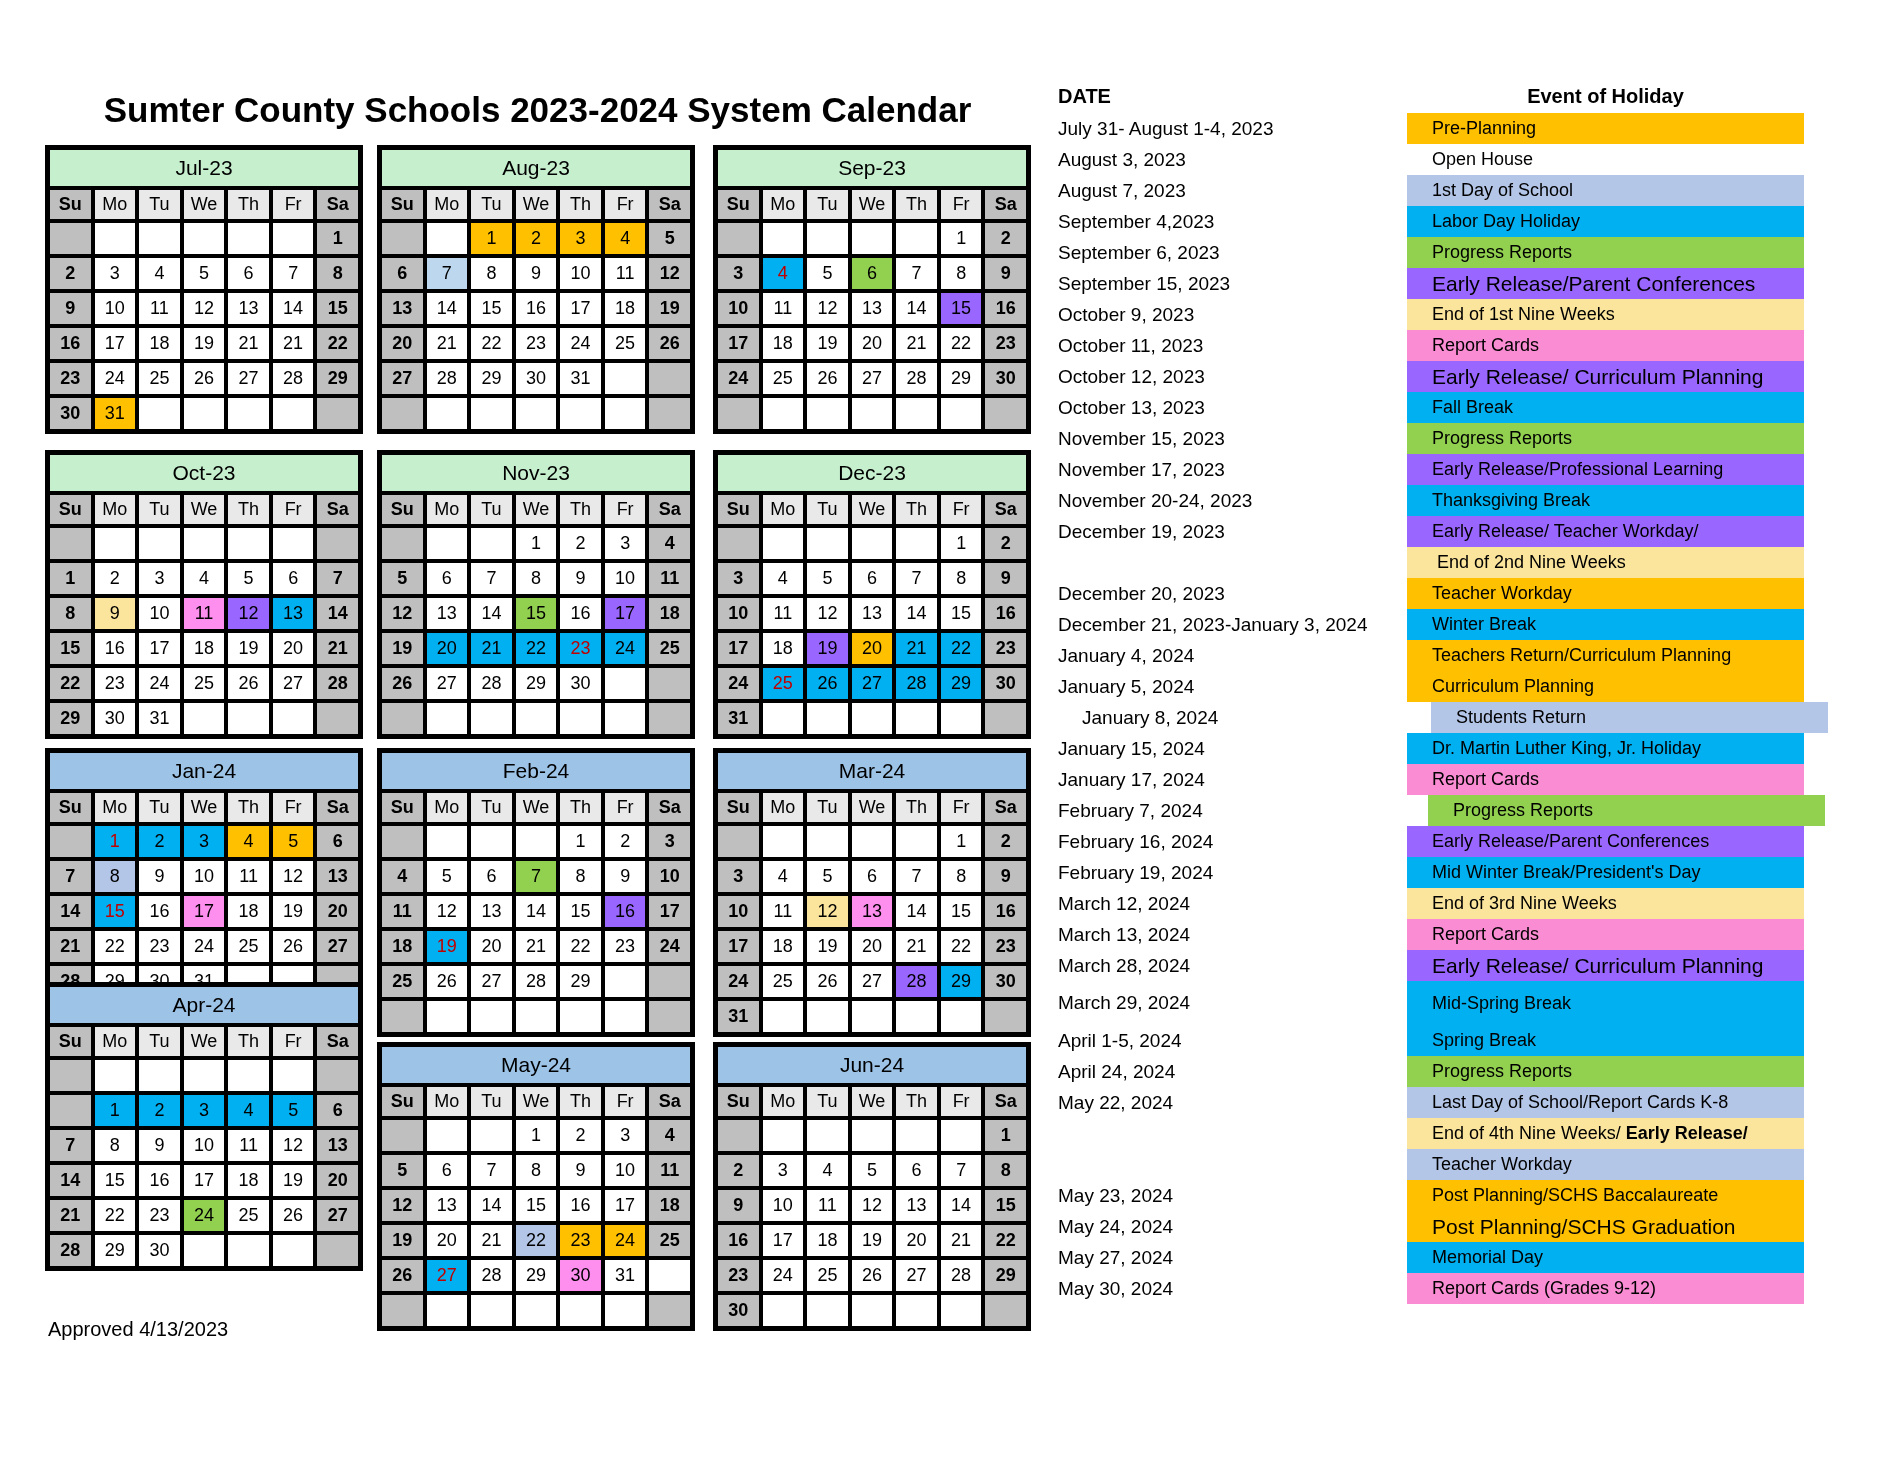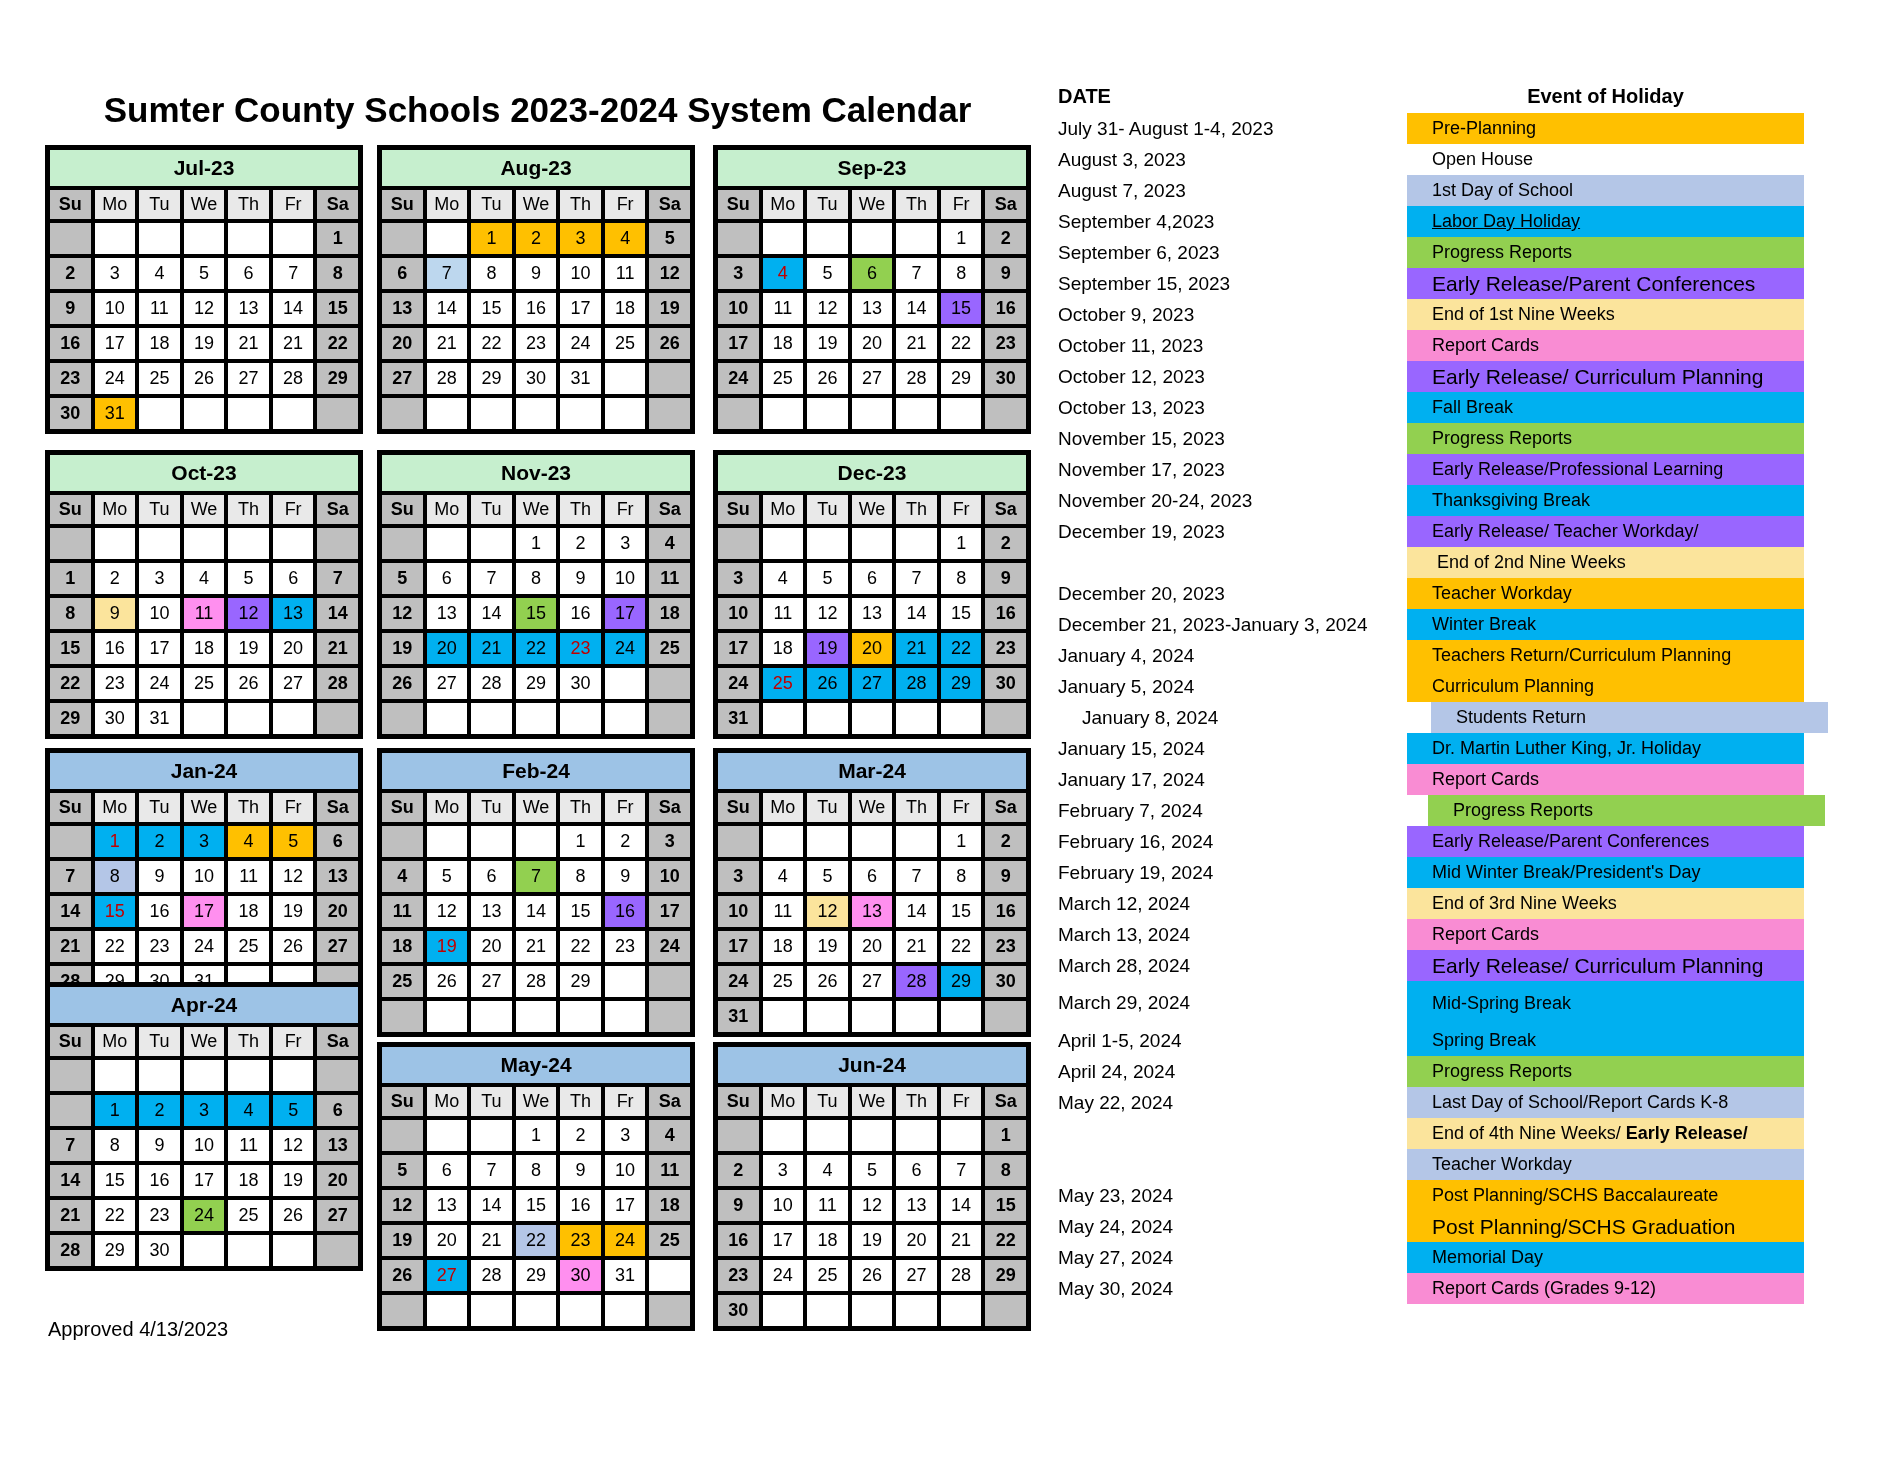--- a/index.html
+++ b/index.html
@@ -3,21 +3,21 @@
 <meta charset="utf-8">
 <style>
   html,body{margin:0;padding:0;background:#ffffff;}
   body{width:1900px;height:1468px;font-family:"Liberation Sans",sans-serif;color:#000;}
   .page{position:relative;width:1900px;height:1468px;overflow:hidden;background:#fff;}
   .page-title{position:absolute;left:45px;top:90px;width:985px;text-align:center;
     font-size:35px;font-weight:bold;letter-spacing:0px;}
   
   .month{position:absolute;width:318px;border:3px solid #000;background:#000;box-sizing:border-box;}
   .mtitle{height:36px;display:flex;align-items:center;justify-content:center;
-    font-size:21px;font-weight:bold;border:2px solid #000;}
+    font-size:21px;font-weight:normal;border:2px solid #000;}
   .mgrid{display:grid;grid-template-columns:repeat(7,1fr);grid-template-rows:33px repeat(6,35px);}
   .cell{border:2px solid #000;display:flex;align-items:center;justify-content:center;
     font-size:18px;background:#fff;overflow:hidden;}
   .cell.we{font-weight:bold;background:#BFBFBF;}
   .cell.dh{background:#E9E9E9;}
   .cell.dh.we{background:#BFBFBF;}
   
   .panel{position:absolute;left:1058px;top:80px;width:746px;}
   .head-row{display:flex;height:33px;align-items:center;font-weight:bold;font-size:20px;}
   .ev-date-h{width:349px;}
@@ -699,21 +699,21 @@
         <div class="ev-row" style="height: 31px;">
           <div class="ev-date">August 3, 2023</div>
           <div class="ev-bar">Open House</div>
         </div>
         <div class="ev-row" style="height: 31px;">
           <div class="ev-date">August 7, 2023</div>
           <div class="ev-bar" style="background: rgb(180, 198, 231);">1st Day of School</div>
         </div>
         <div class="ev-row" style="height: 31px;">
           <div class="ev-date">September 4,2023</div>
-          <div class="ev-bar" style="background: rgb(0, 176, 240); text-decoration: underline;">Labor Day Holiday</div>
+          <div class="ev-bar" style="background: rgb(0, 176, 240);">Labor Day Holiday</div>
         </div>
         <div class="ev-row" style="height: 31px;">
           <div class="ev-date">September 6, 2023</div>
           <div class="ev-bar" style="background: rgb(146, 208, 80);">Progress Reports</div>
         </div>
         <div class="ev-row" style="height: 31px;">
           <div class="ev-date">September 15, 2023</div>
           <div class="ev-bar big" style="background: rgb(153, 102, 255);">Early Release/Parent Conferences</div>
         </div>
         <div class="ev-row" style="height: 31px;">

